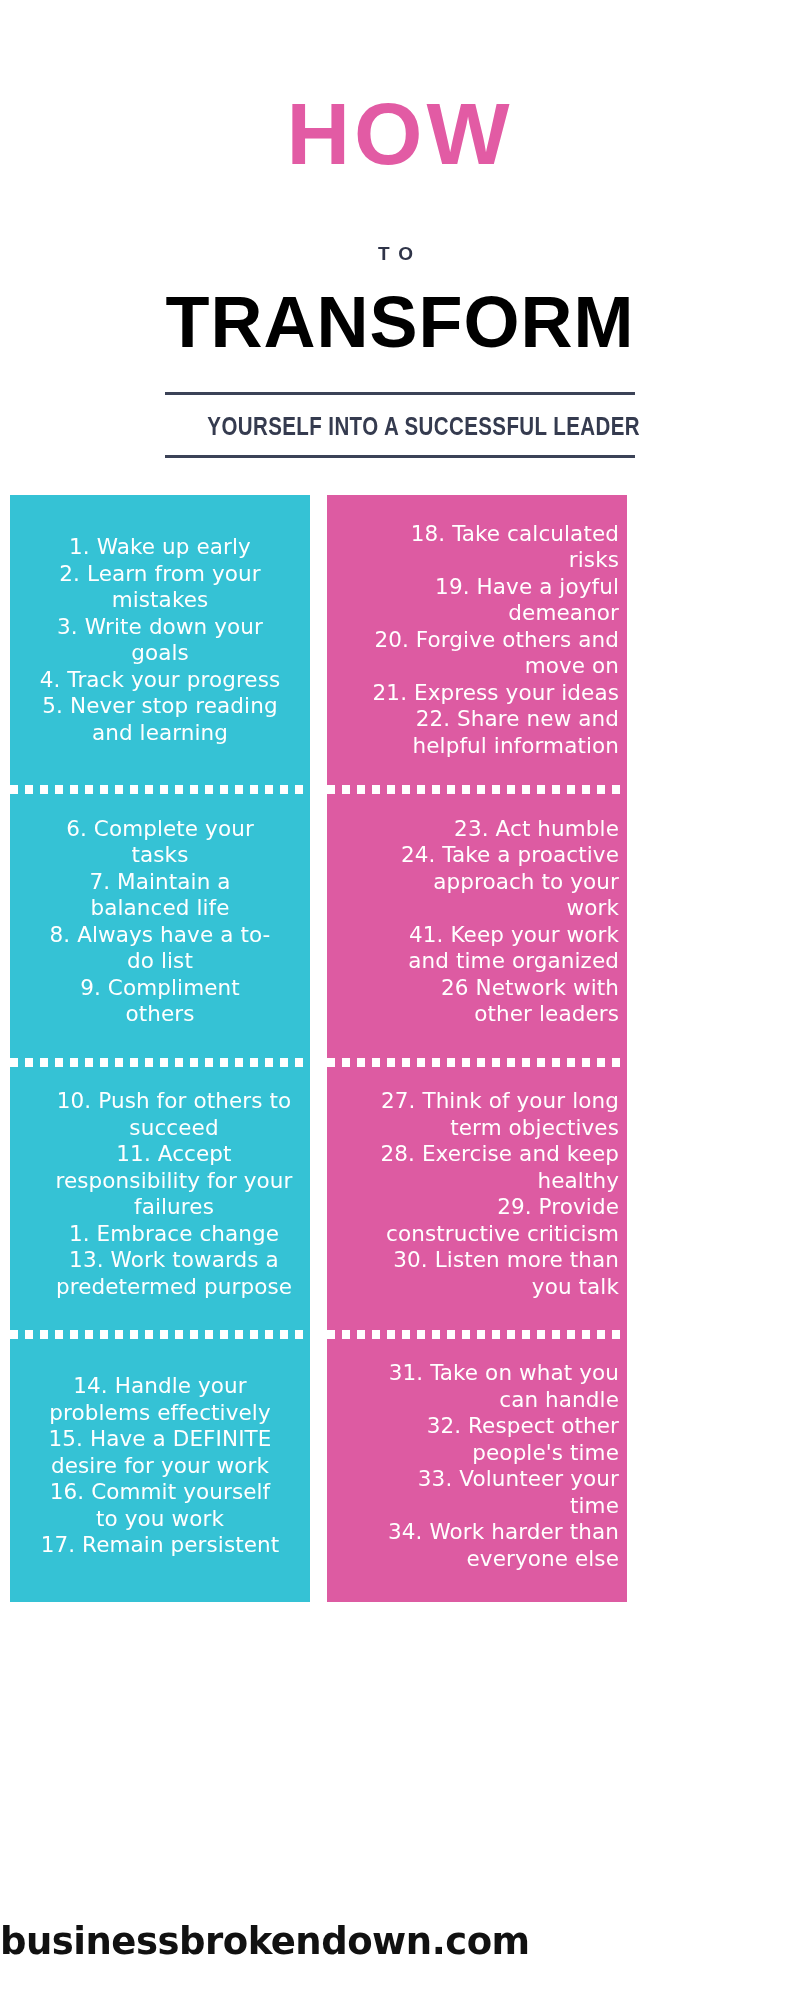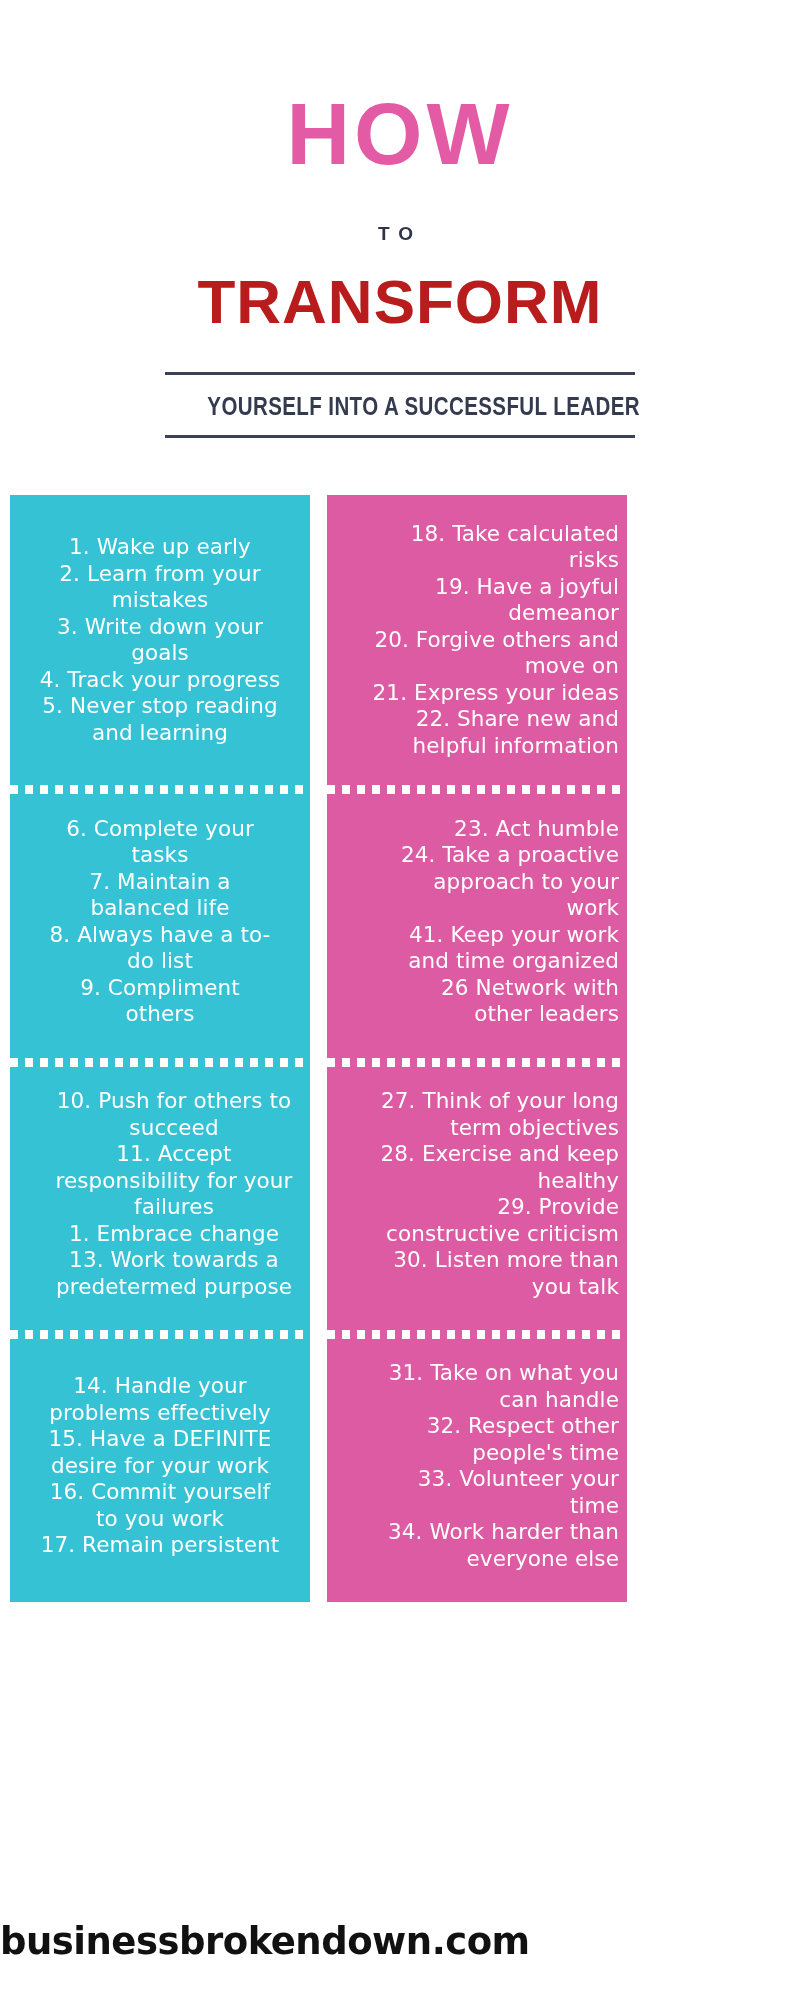--- a/index.html
+++ b/index.html
@@ -32,29 +32,29 @@
     color: #e25ba4;
     margin-top: 88px;
   }
   #title-to {
     font-family: "Liberation Sans", sans-serif;
     font-weight: bold;
     font-size: 19px;
     line-height: 24px;
     letter-spacing: 9px;
     color: #2f3448;
-    margin-top: 42px;
+    margin-top: 62px;
   }
   #title-transform {
     font-family: "Liberation Sans", sans-serif;
     font-weight: bold;
-    font-size: 62px;
+    font-size: 72px;
     line-height: 68px;
     letter-spacing: 1px;
-    color: #b91c1c;
+    color: #000000;
     margin-top: 22px;
   }
 
   #subtitle-wrap {
     width: 470px;
     margin: 36px auto 0 auto;
   }
   .rule {
     height: 3px;
     background: #3b4257;

